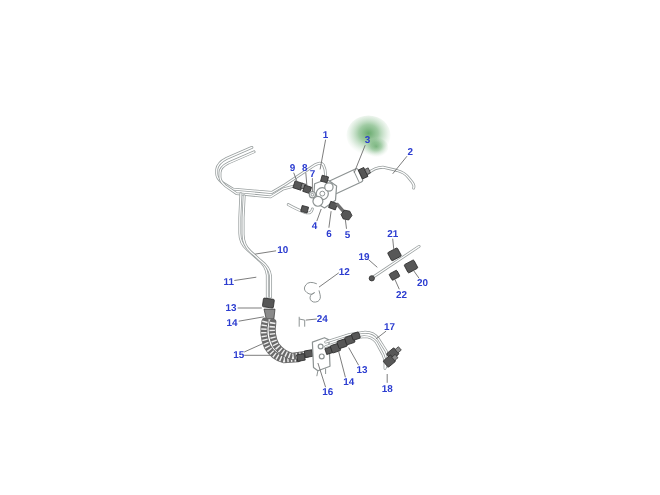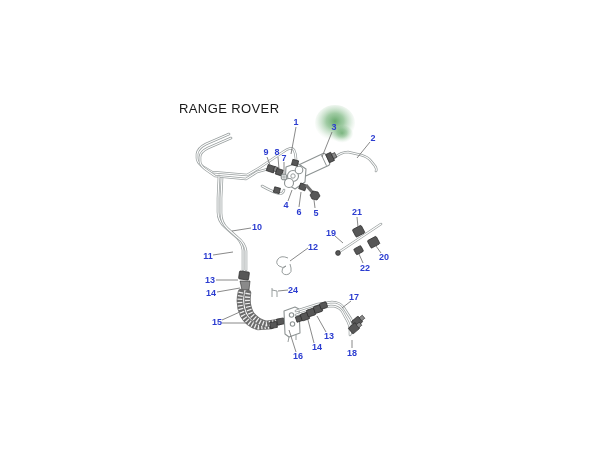--- a/index.html
+++ b/index.html
@@ -18,21 +18,20 @@
   .hose{fill:none;stroke:#6a6a6a;stroke-width:6.5;stroke-linecap:round;}
   .hose-core{fill:none;stroke:#ececec;stroke-width:5;stroke-dasharray:1.3 2;stroke-linecap:butt;}
   .leader{stroke:var(--leader,#6b6b6b);stroke-width:.8;fill:none;}
   .callout{font-family:"Liberation Sans",sans-serif;font-weight:bold;font-size:9px;
            fill:var(--callout,#2b3cd0);text-anchor:middle;cursor:pointer;}
 </style>
 </head>
 <body>
 
 <div id="stage">
-  <div id="title">RANGE ROVER</div>
 
   <svg width="600" height="450" viewBox="0 0 600 450">
     <defs>
       <radialGradient id="glowGrad" cx="50%" cy="45%" r="55%">
         <stop offset="0%" stop-color="#4f9b55" stop-opacity="0.85"></stop>
         <stop offset="40%" stop-color="#61a967" stop-opacity="0.6"></stop>
         <stop offset="72%" stop-color="#93c398" stop-opacity="0.3"></stop>
         <stop offset="100%" stop-color="#c9e2cb" stop-opacity="0"></stop>
       </radialGradient>
     </defs>

